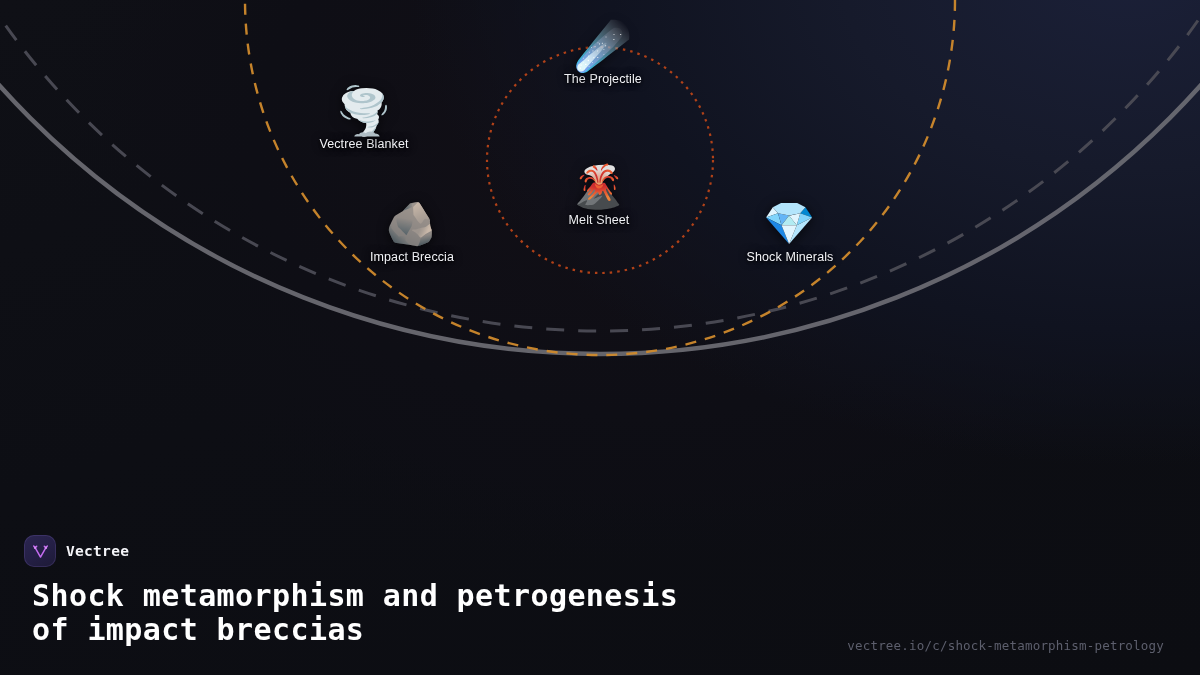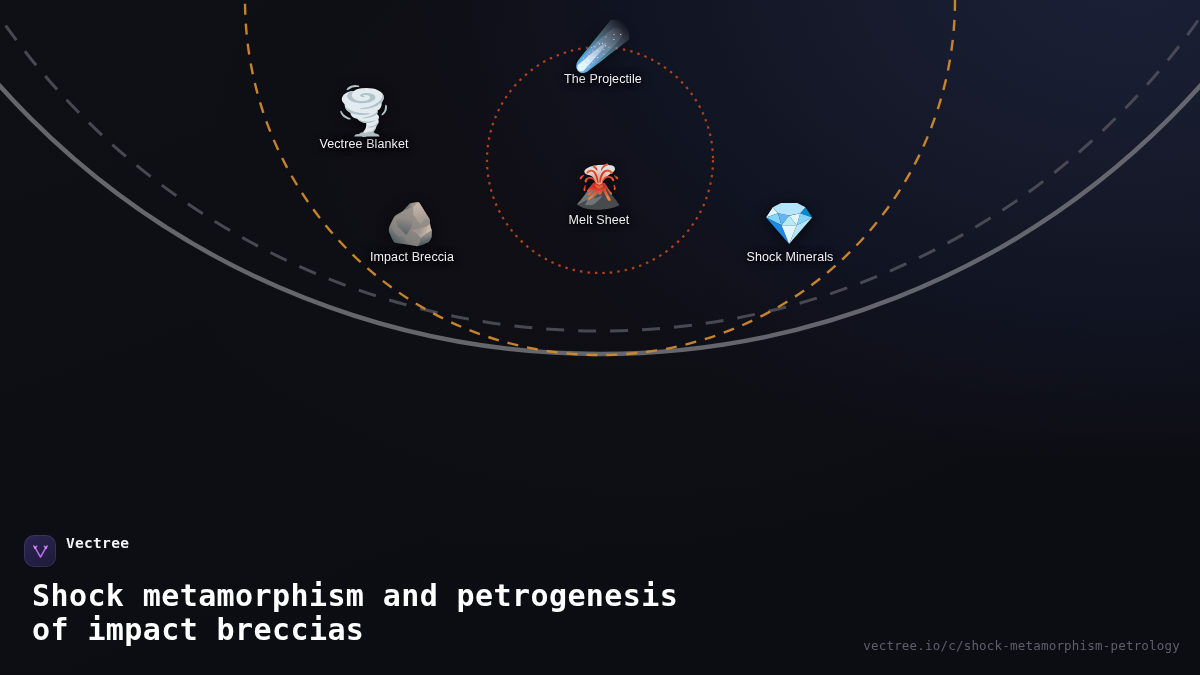--- a/index.html
+++ b/index.html
@@ -64,21 +64,21 @@
   #footer {
     position: absolute;
     left: 0;
     bottom: 0;
     width: 1200px;
     padding: 0 24px 20px 24px;
     box-sizing: border-box;
   }
   #brand {
     display: flex;
-    align-items: flex-start;
+    align-items: center;
     gap: 10px;
     margin-bottom: 12px;
   }
   #brand-mark {
     width: 32px;
     height: 32px;
     border-radius: 10px;
     background: linear-gradient(150deg, #2b2550 0%, #241f45 55%, #1d1a36 100%);
     box-shadow: inset 0 0 0 1px rgba(150,120,220,0.18);
     display: flex;
@@ -99,21 +99,21 @@
     line-height: 34px;
     font-weight: bold;
     color: #ffffff;
     letter-spacing: 0.4px;
     margin: 8px;
     max-width: 800px;
     white-space: pre-line;
   }
   #url {
     position: absolute;
-    right: 20px;
+    right: 36px;
     bottom: 22px;
     font-family: "DejaVu Sans Mono", "Liberation Mono", monospace;
     font-size: 12.5px;
     color: #5d5f6d;
     letter-spacing: 0.2px;
   }
 </style>
 </head>
 <body>
 

